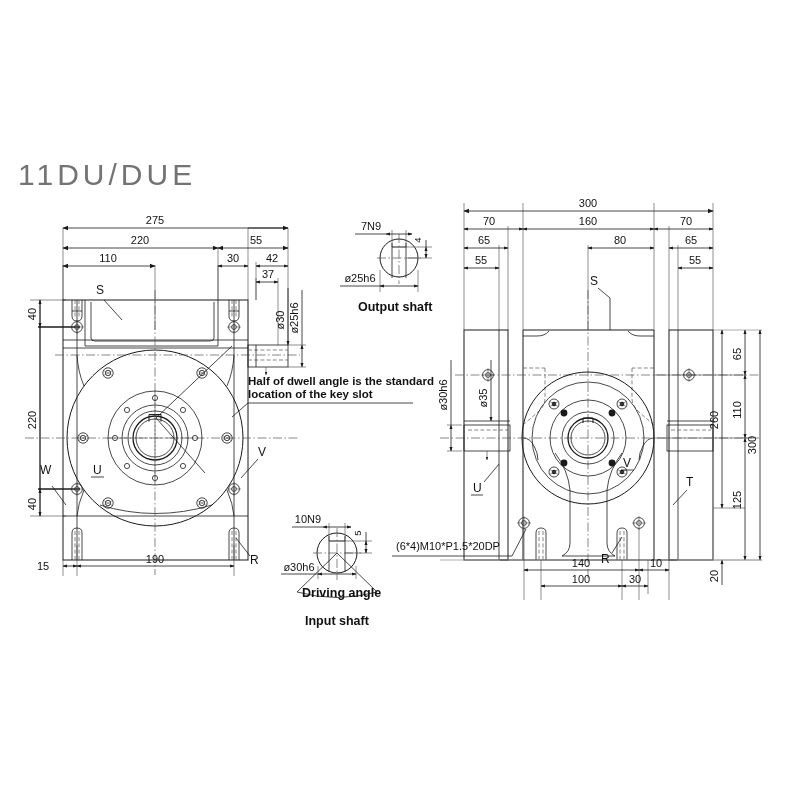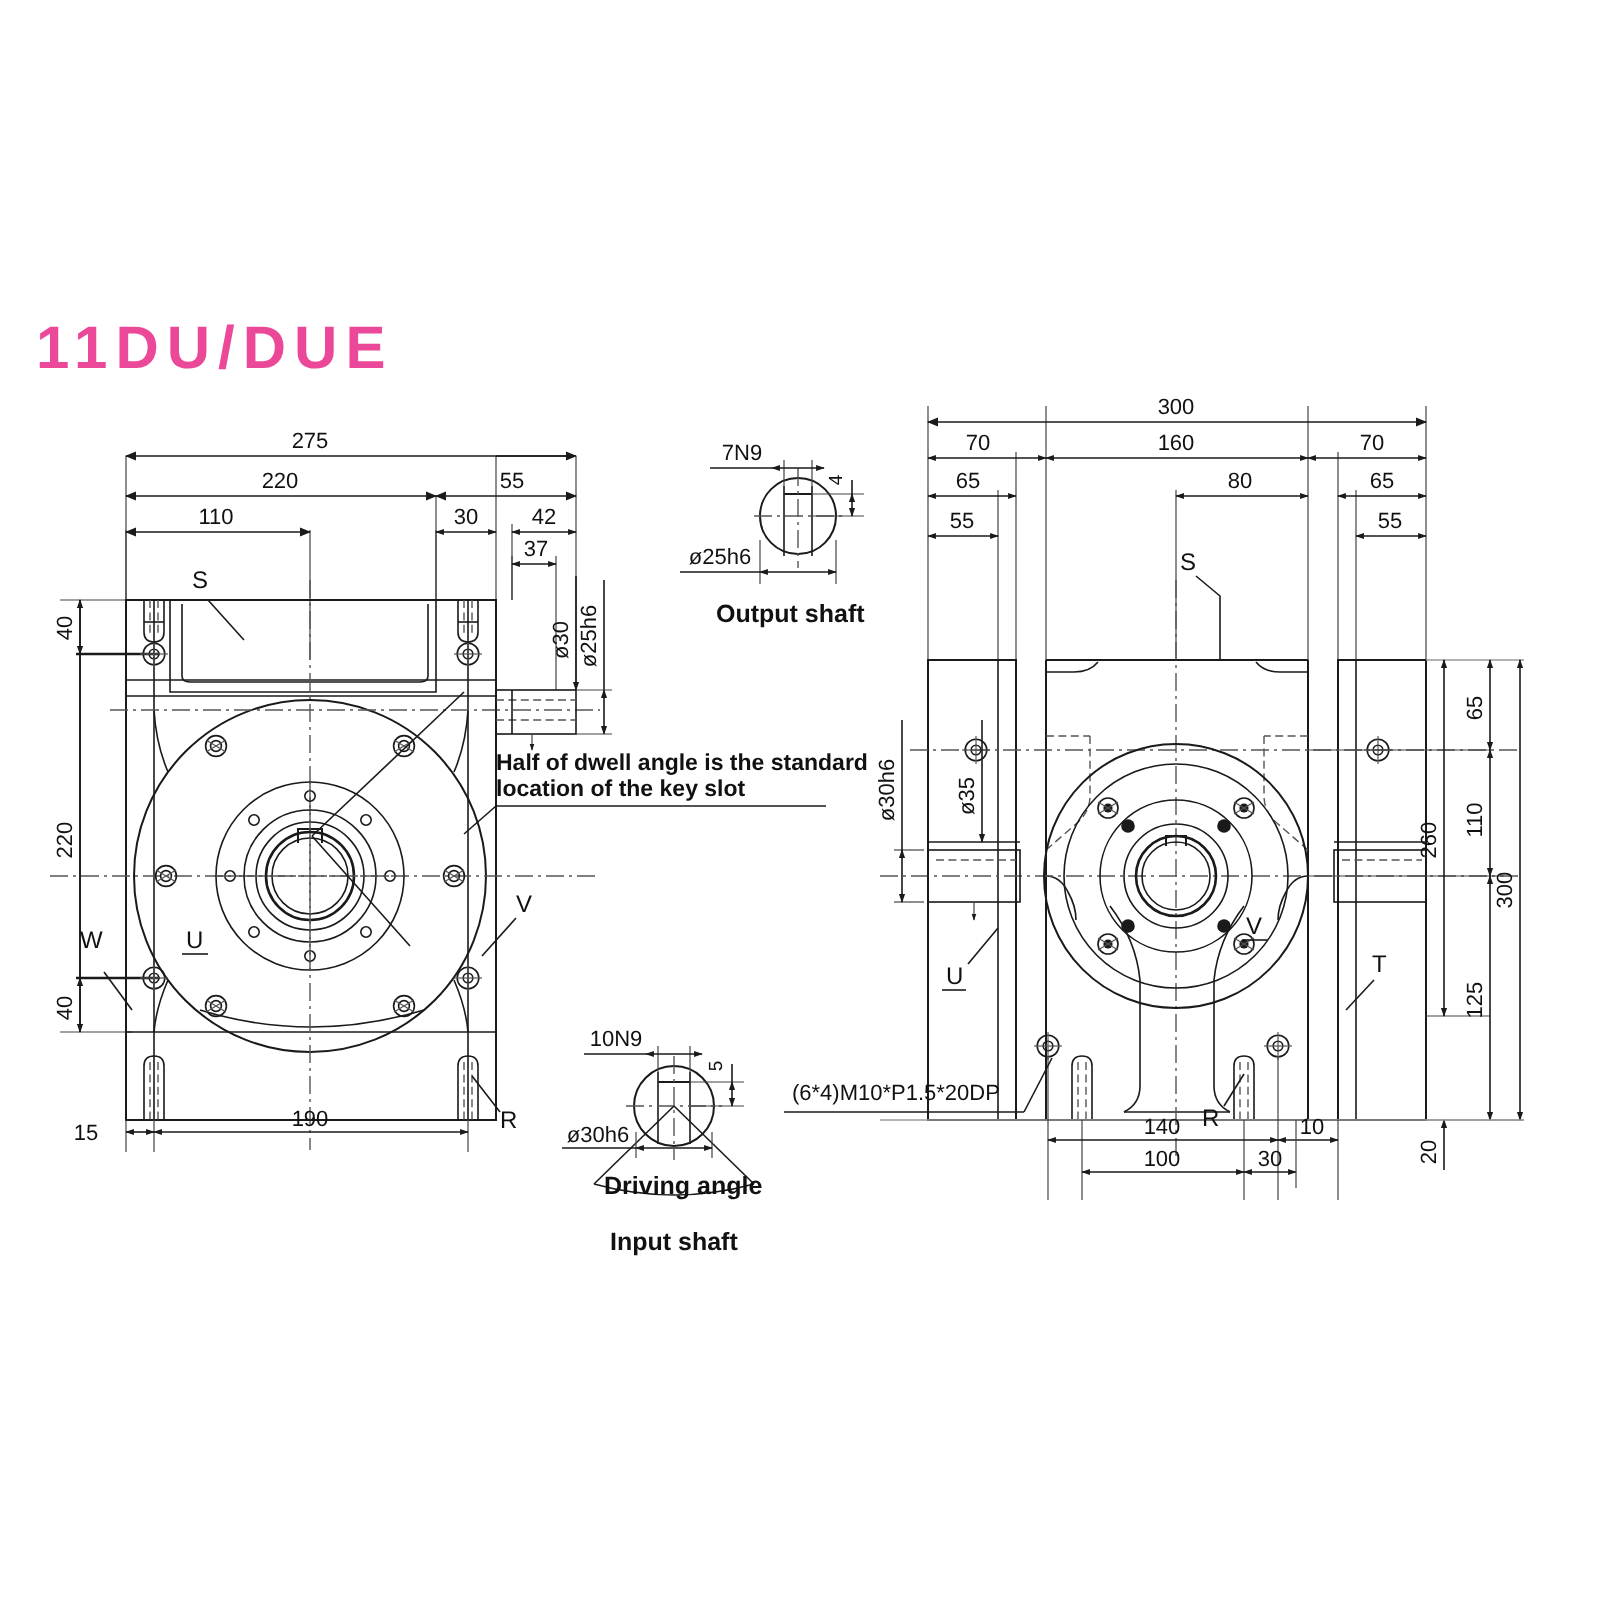--- a/index.html
+++ b/index.html
@@ -29,22 +29,22 @@
     height: 800px;
     shape-rendering: geometricPrecision;
   }
   .ttl {
     position: absolute;
     left: 18px;
     top: 158px;
     font-family: "Liberation Sans", sans-serif;
     font-size: 30px;
     letter-spacing: 4px;
-    color: #ec4899;
-    font-weight: 700;
+    color: #737373;
+    font-weight: 400;
     white-space: nowrap;
   }
   
   text {
     font-family: "Liberation Sans", sans-serif;
     fill: #111111;
   }
   .dim {
     font-size: 11px;
   }

